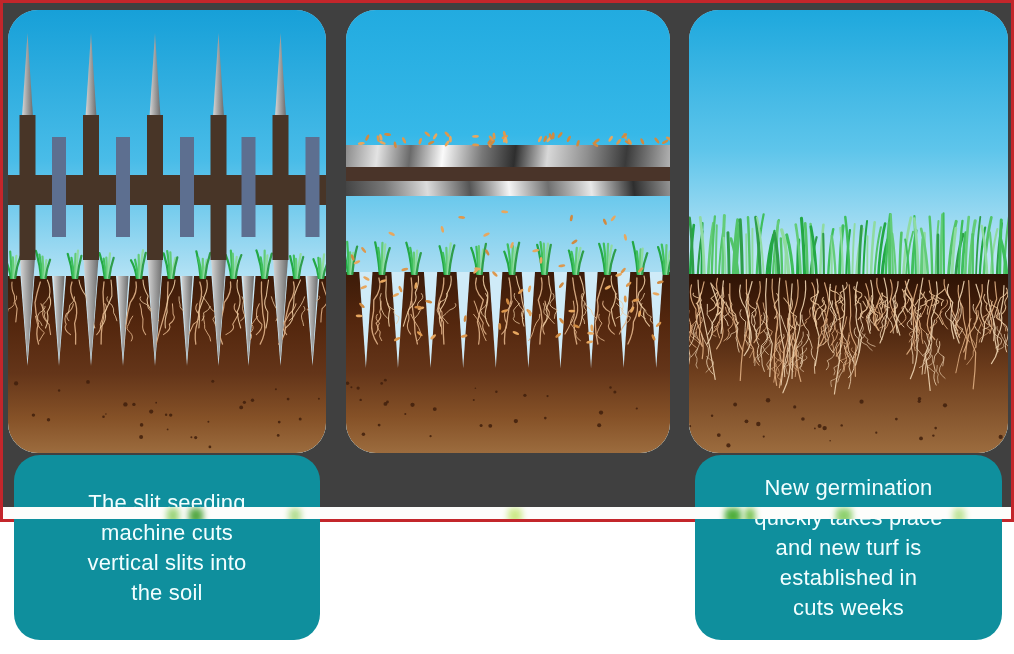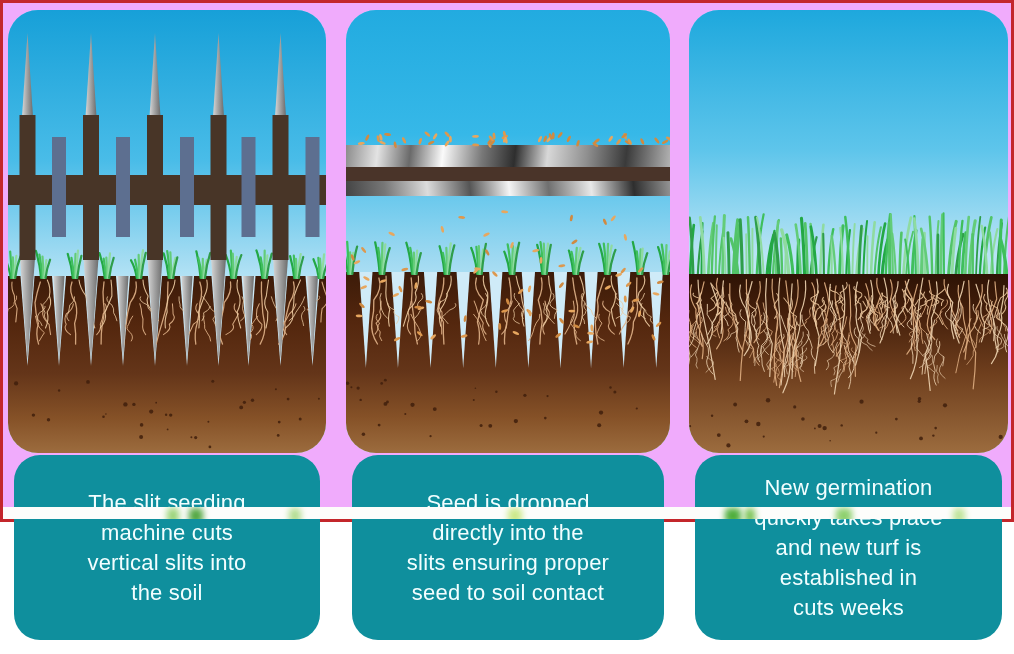--- a/index.html
+++ b/index.html
@@ -2,21 +2,21 @@
 <html style="--frame-border: #c3262b; --teal: #0f8f9d; --caption-text: #f2feff;"><head>
 <meta charset="utf-8">
 <style>
   html,body{margin:0;padding:0;}
   body{
     width:1014px;height:654px;overflow:hidden;background:#ffffff;
     font-family:"Liberation Sans","DejaVu Sans",sans-serif;
   }
   .frame{
     box-sizing:border-box;position:relative;width:1014px;height:522px;
-    border:3px solid var(--frame-border,#c3262b);background:#f0abfc;
+    border:3px solid var(--frame-border,#c3262b);background:#404040;
   }
   .panels{position:absolute;left:2px;top:7px;display:flex;}
   .panel{display:flex;flex-direction:column;}
   .panel.p1{width:318px;margin-left:3px;}
   .panel.p2{width:324px;margin-left:20px;}
   .panel.p3{width:319px;margin-left:19px;}
   .illus{
     height:443px;border-radius:30px;overflow:hidden;position:relative;
     background:#9ed9f1;
   }
@@ -537,24 +537,20 @@
             <ellipse cx="117.0" cy="308.6" rx="3.4" ry="1.4" fill="#d08a41" transform="rotate(98 117.0 308.6)"></ellipse>
             <ellipse cx="241.3" cy="318.0" rx="3.4" ry="1.4" fill="#e7a75f" transform="rotate(86 241.3 318.0)"></ellipse>
             <ellipse cx="81.2" cy="291.7" rx="3.4" ry="1.4" fill="#d08a41" transform="rotate(16 81.2 291.7)"></ellipse>
             <ellipse cx="50.2" cy="329.1" rx="3.4" ry="1.4" fill="#dd984e" transform="rotate(153 50.2 329.1)"></ellipse>
             <ellipse cx="306.8" cy="314.4" rx="3.4" ry="1.4" fill="#dd984e" transform="rotate(134 306.8 314.4)"></ellipse>
             <ellipse cx="211.7" cy="310.9" rx="3.4" ry="1.4" fill="#d08a41" transform="rotate(55 211.7 310.9)"></ellipse>
             <ellipse cx="274.1" cy="289.0" rx="3.4" ry="1.4" fill="#dd984e" transform="rotate(86 274.1 289.0)"></ellipse>
             <ellipse cx="17.4" cy="277.3" rx="3.4" ry="1.4" fill="#e7a75f" transform="rotate(156 17.4 277.3)"></ellipse>
           </svg>
       </div>
-      <div class="caption">Seed is dropped
-directly into the
-slits ensuring proper
-seed to soil contact</div>
     </section>
 
     <section class="panel p3">
       <div class="illus">
         <svg viewBox="0 0 318 443" preserveAspectRatio="none">
             <defs>
               <linearGradient id="sky3" x1="0" y1="0" x2="0" y2="280" gradientUnits="userSpaceOnUse">
                 <stop offset="0" stop-color="#1ea8dd"></stop>
                 <stop offset="0.5" stop-color="#5ec5eb"></stop>
                 <stop offset="0.85" stop-color="#b4e2f4"></stop>

